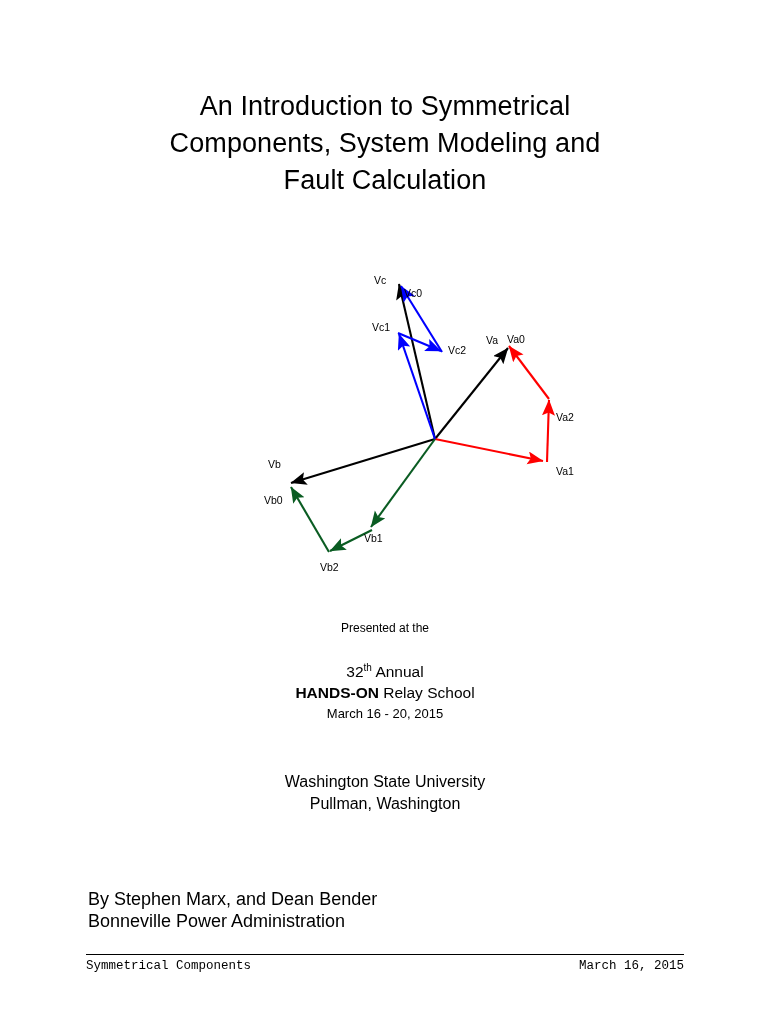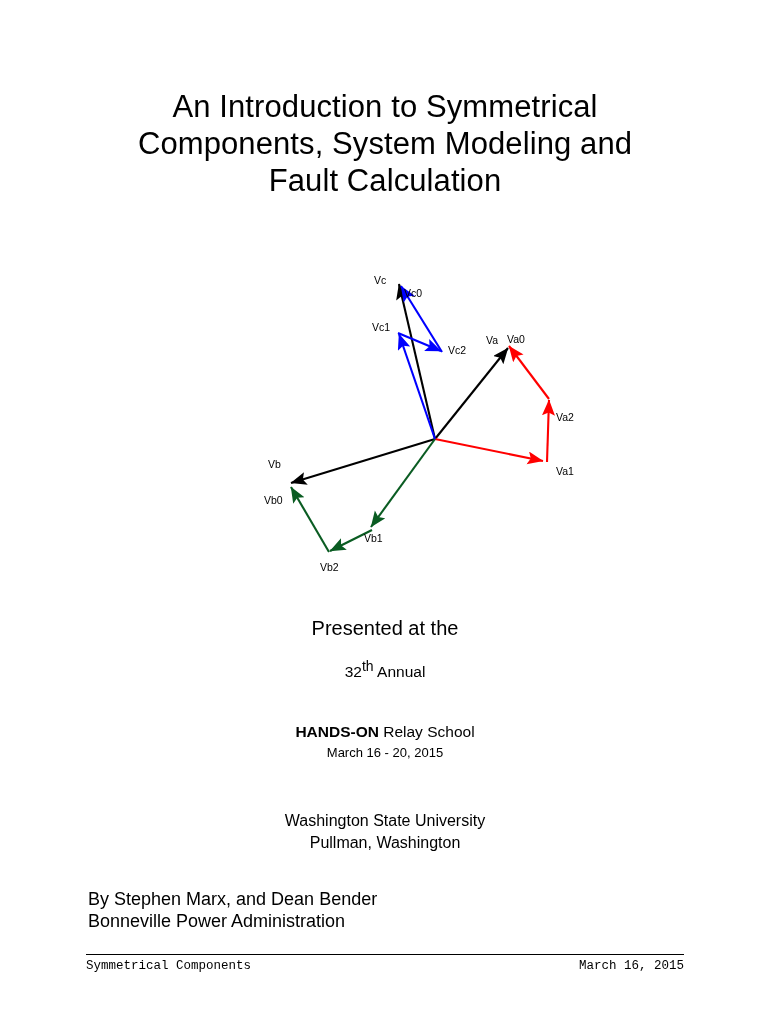--- a/index.html
+++ b/index.html
@@ -23,21 +23,21 @@
 
   
   .title-block {
     position: absolute;
     left: 100px;
     top: 88px;
     width: 570px;
     text-align: center;
   }
   .title-line {
-    font-size: 31px;
+    font-size: 27px;
     line-height: 37px;
     font-weight: normal;
     letter-spacing: 0.1px;
   }
 
   
   .diagram {
     position: absolute;
     left: 0px;
     top: 0px;
@@ -55,37 +55,36 @@
 
   
   .presented-block {
     position: absolute;
     left: 100px;
     top: 618px;
     width: 570px;
     text-align: center;
   }
   .line-presented {
-    font-size: 20px;
+    font-size: 12px;
     line-height: 21px;
   }
   .gap-sm { height: 22px; }
   .line-annual {
     font-size: 15.5px;
     line-height: 21px;
   }
   .line-annual sup {
-    font-size: 14px;
+    font-size: 10px;
     vertical-align: super;
     line-height: 0;
   }
   .line-school {
     font-size: 15.5px;
     line-height: 21px;
-    margin-top: 39px;
   }
   .line-school .bold { font-weight: bold; }
   .line-dates {
     font-size: 13px;
     line-height: 21px;
   }
   .gap-md { height: 23px; }
   .line-uni {
     font-size: 16px;
     line-height: 22px;

